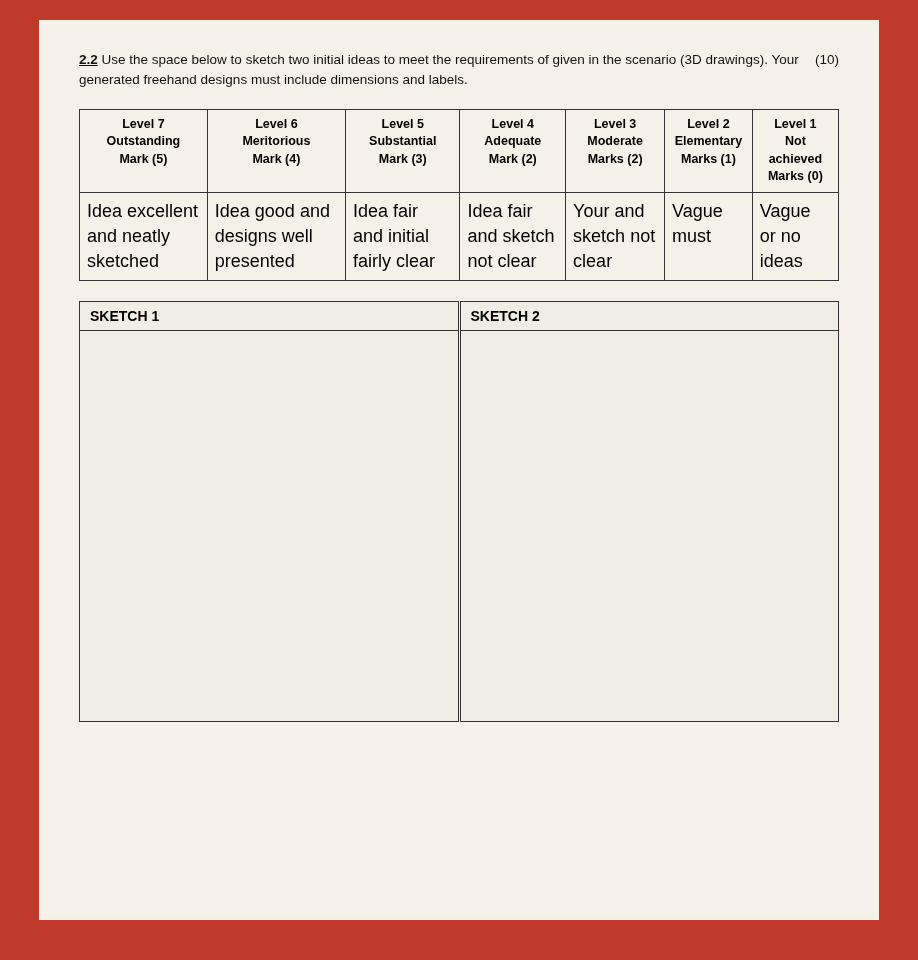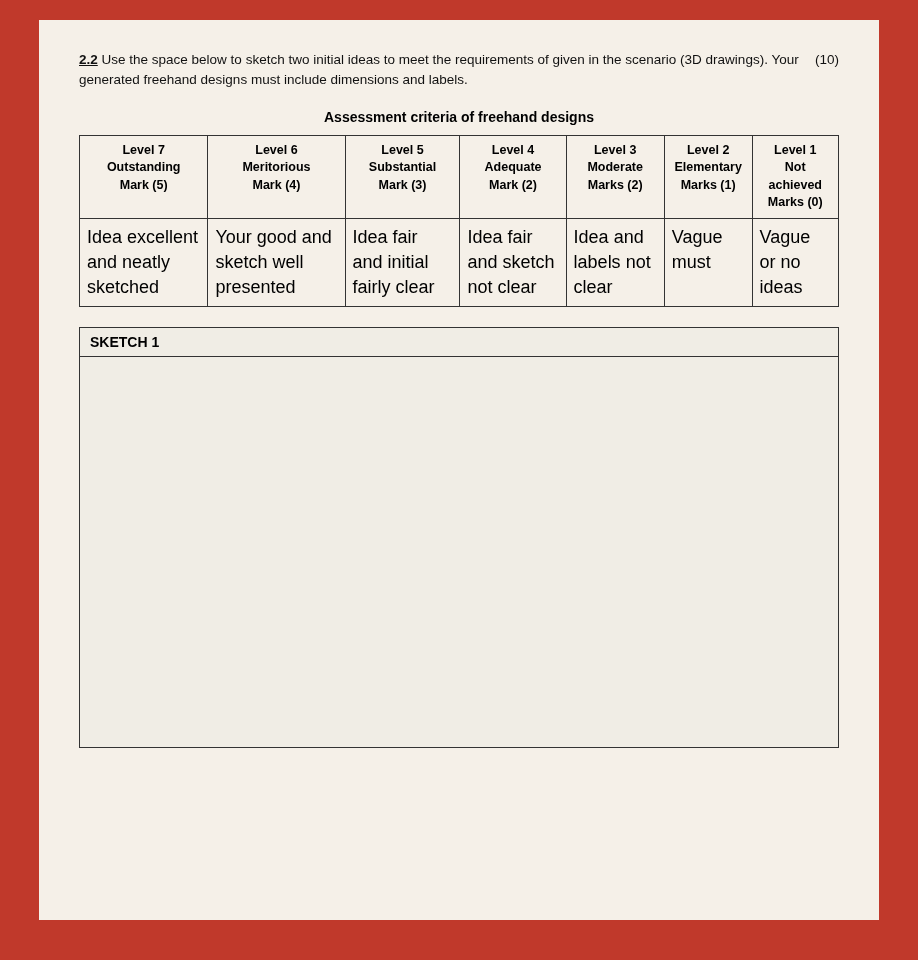--- a/index.html
+++ b/index.html
@@ -85,46 +85,49 @@
 </head>
 <body>
 
 <div class="page">
   <div class="instructions clearfix">
     <span class="marks">(10)</span>
     <span class="question-num">2.2</span>
     <span> Use the space below to sketch two initial ideas to meet the requirements of given in the scenario (3D drawings). Your generated freehand designs must include dimensions and labels.</span>
   </div>
 
-  <div class="section-title">Assessment criteria of freehand designs</div>
 
   <table class="criteria-table">
     <thead>
       <tr>
         <th>Level 7<br>Outstanding<br>Mark (5)</th>
         <th>Level 6<br>Meritorious<br>Mark (4)</th>
         <th>Level 5<br>Substantial<br>Mark (3)</th>
         <th>Level 4<br>Adequate<br>Mark (2)</th>
         <th>Level 3<br>Moderate<br>Marks (2)</th>
         <th>Level 2<br>Elementary<br>Marks (1)</th>
         <th>Level 1<br>Not achieved<br>Marks (0)</th>
       </tr>
     </thead>
     <tbody>
       <tr>
         <td>Idea excellent and neatly sketched</td>
-        <td>Your good and sketch well presented</td>
+        <td>Idea good and designs well presented</td>
         <td>Idea fair and initial fairly clear</td>
         <td>Idea fair and sketch not clear</td>
-        <td>Idea and labels not clear</td>
+        <td>Your and sketch not clear</td>
         <td>Vague must</td>
         <td>Vague or no ideas</td>
       </tr>
     </tbody>
   </table>
 
   <div class="sketch-section">
     <div class="sketch-box">
       <div class="sketch-label">SKETCH 1</div>
       <div class="sketch-area"></div>
     </div>
+    <div class="sketch-box">
+      <div class="sketch-label">SKETCH 2</div>
+      <div class="sketch-area"></div>
+    </div>
   </div>
 </div>
 
 </body></html>

